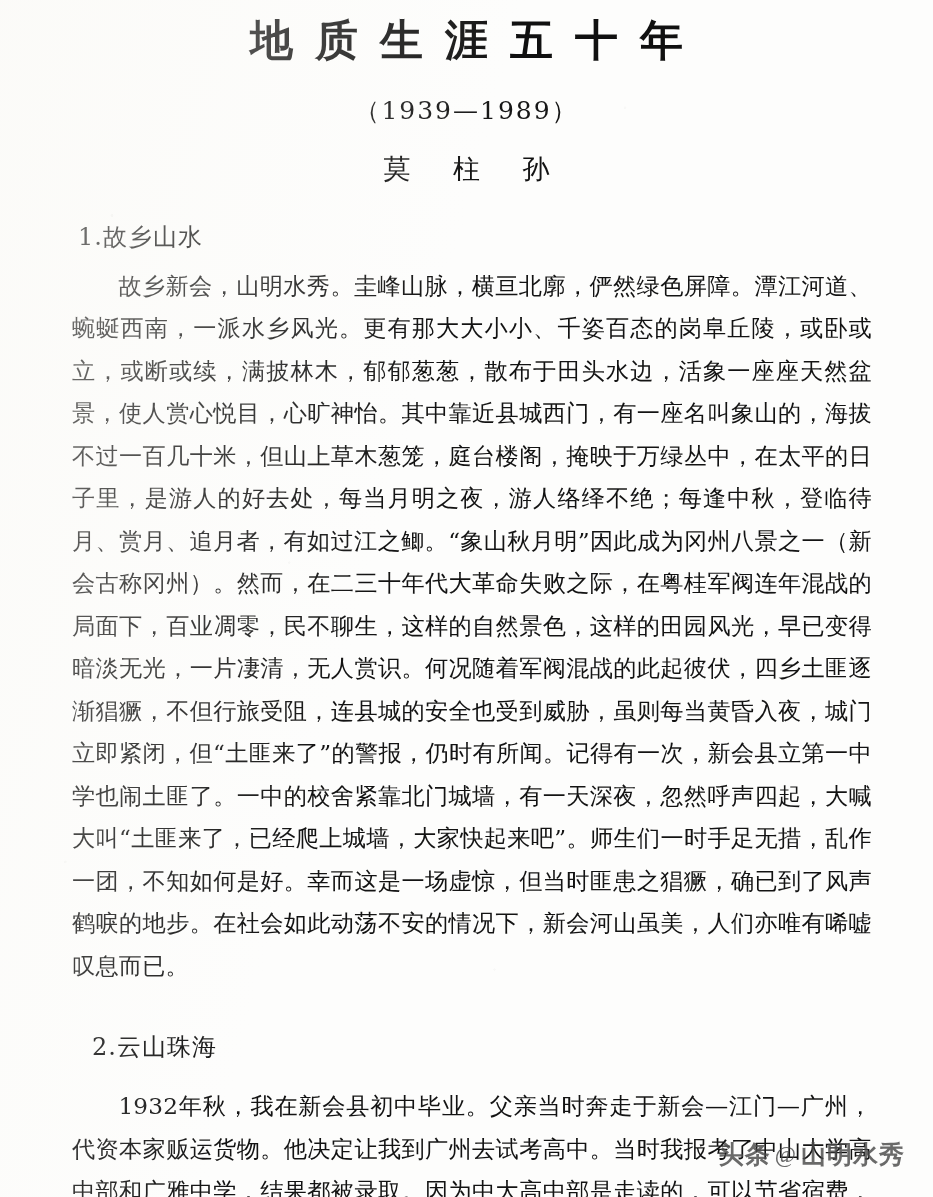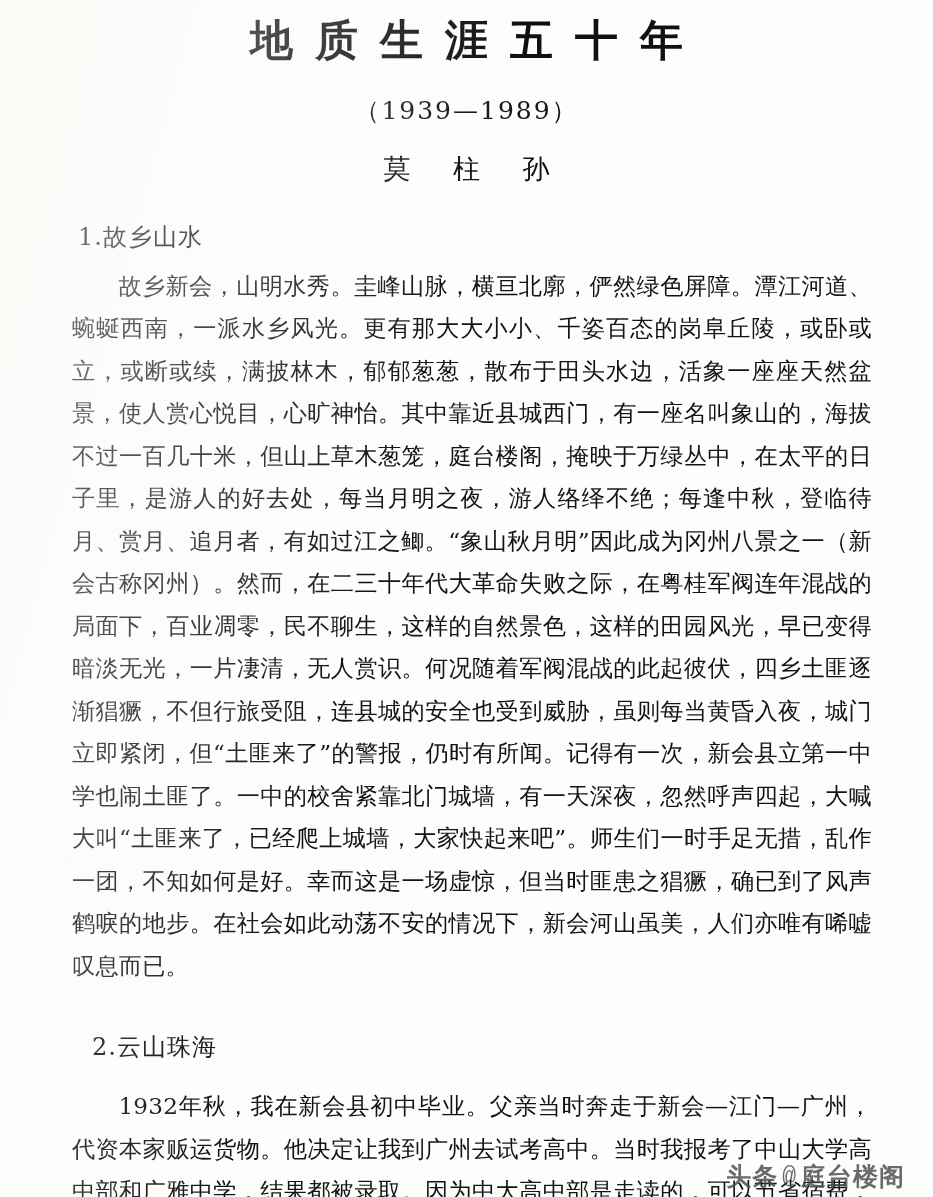--- a/index.html
+++ b/index.html
@@ -97,26 +97,26 @@
     text-indent: 2em;
     letter-spacing: .2px;
     word-break: break-all;
   }
   .sec-1 .para { padding-top: 4px; }
   .sec-2 .para { padding-top: 14px; }
 
   .watermark {
     position: absolute;
     right: 28px;
-    bottom: 4px;
+    bottom: 26px;
     z-index: 5;
     display: flex;
     align-items: center;
     gap: 4px;
-    font-family: Liberation Mono, monospace;
+    font-family: Liberation Serif, serif;
     font-size: 25px;
     font-weight: 700;
     color: #4a4a4a;
     opacity: .82;
     letter-spacing: 1px;
     white-space: nowrap;
   }
   .watermark .at {
     font-weight: 400;
     font-size: 23px;
@@ -141,16 +141,16 @@
   <div class="section sec-2">
     <h2 class="section-heading">2.云山珠海</h2>
     <div class="body-block">
       <p class="para">1932年秋，我在新会县初中毕业。父亲当时奔走于新会—江门—广州，代资本家贩运货物。他决定让我到广州去试考高中。当时我报考了中山大学高中部和广雅中学，结果都被录取。因为中大高中部是走读的，可以节省宿费，我就进了中大高中部。这个高中部的教师，多半由中大有关学系的讲师教授兼任，也有少数是外国人和留学生。例如，我们班的英语教师，先后由一个名叫罗赛尔夫人的英国人和一个名叫胡美娟的美国留学生担任。这些教师有课则来、无课则去，对学生完全采取放任自流的态度。除了上课时间，学校对学生的生活和学习，是一概不管的。学生一切靠的是自动自觉。因此，这个高中部的学生，倒有点自立自主的大学生派头。当时日寇侵华，从“九·一八”到“一·二八”，正在步步进迫，国难当头，人心浮动，影响所及，校园也无法平静,反对</p>
     </div>
   </div>
 
   <div class="watermark">
     <span>头条</span>
     <span class="at">@</span>
-    <span>庭台楼阁</span>
+    <span>山明水秀</span>
   </div>
 
 </div>
 
 </body></html>

